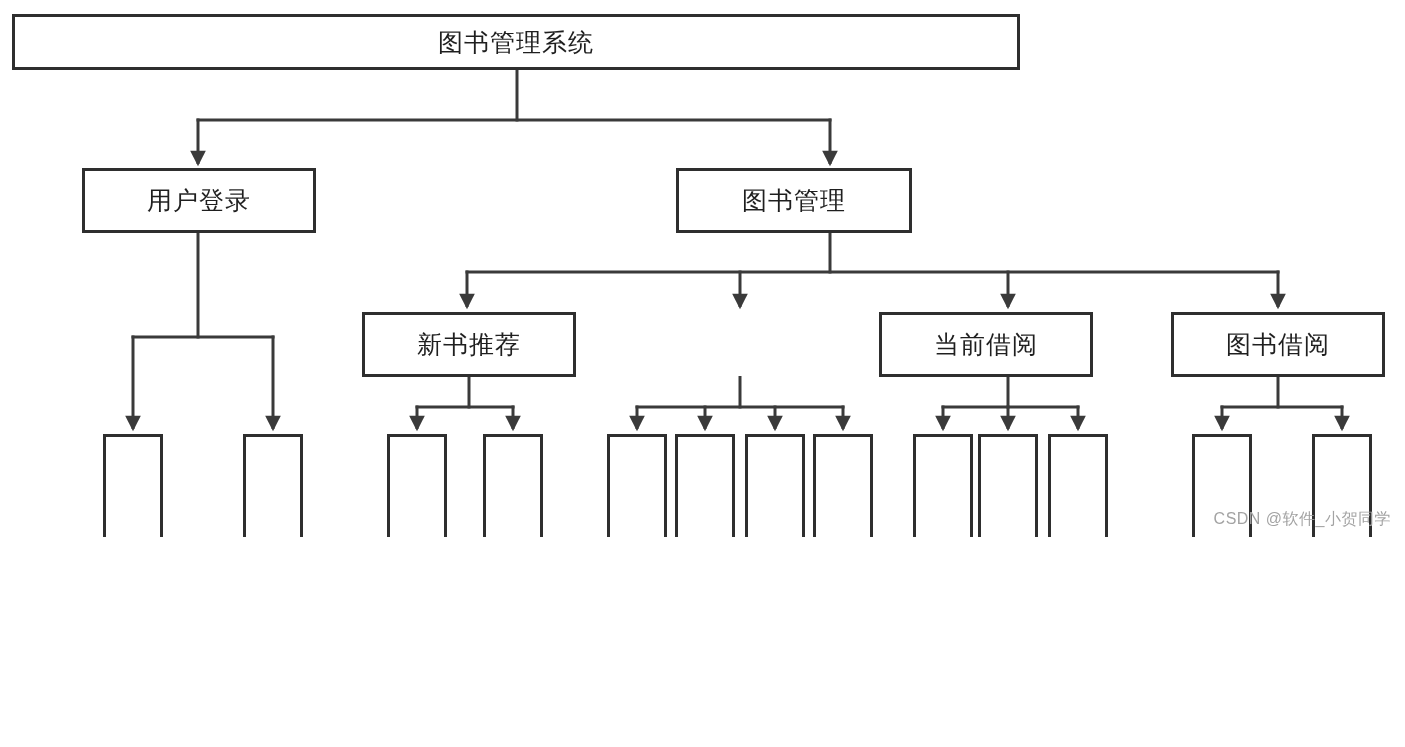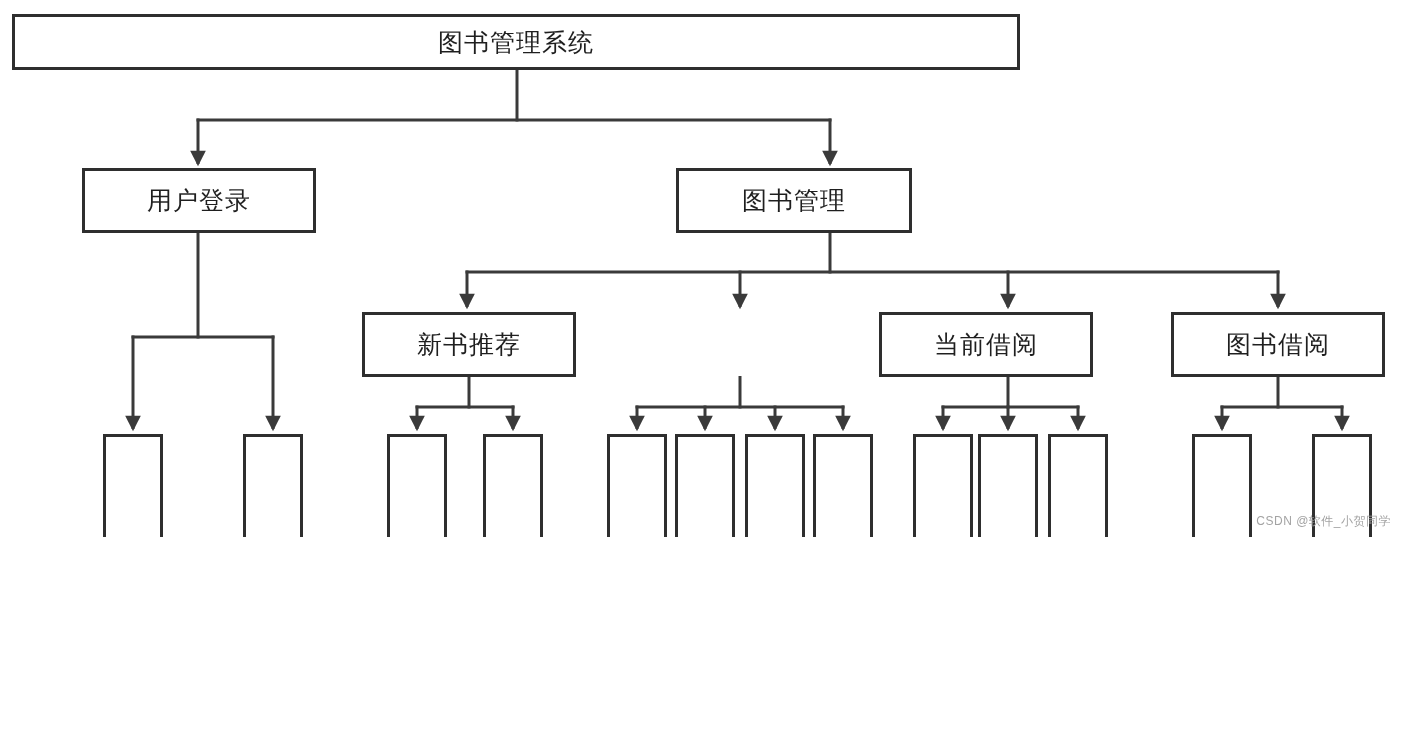--- a/index.html
+++ b/index.html
@@ -46,21 +46,21 @@
     writing-mode:vertical-rl;
     text-orientation:mixed;
     letter-spacing:5px;
     line-height:1;
   }
   .watermark{
     position:absolute;
     right:14px;
     bottom:7px;
     z-index:6;
-    font-size:12px;
+    font-size:16px;
     letter-spacing:0.5px;
     color:var(--wm);
   }
 </style>
 </head>
 <body>
 
 <div class="canvas">
 
   <svg class="edges" viewBox="0 0 1405 747" xmlns="http://www.w3.org/2000/svg">

